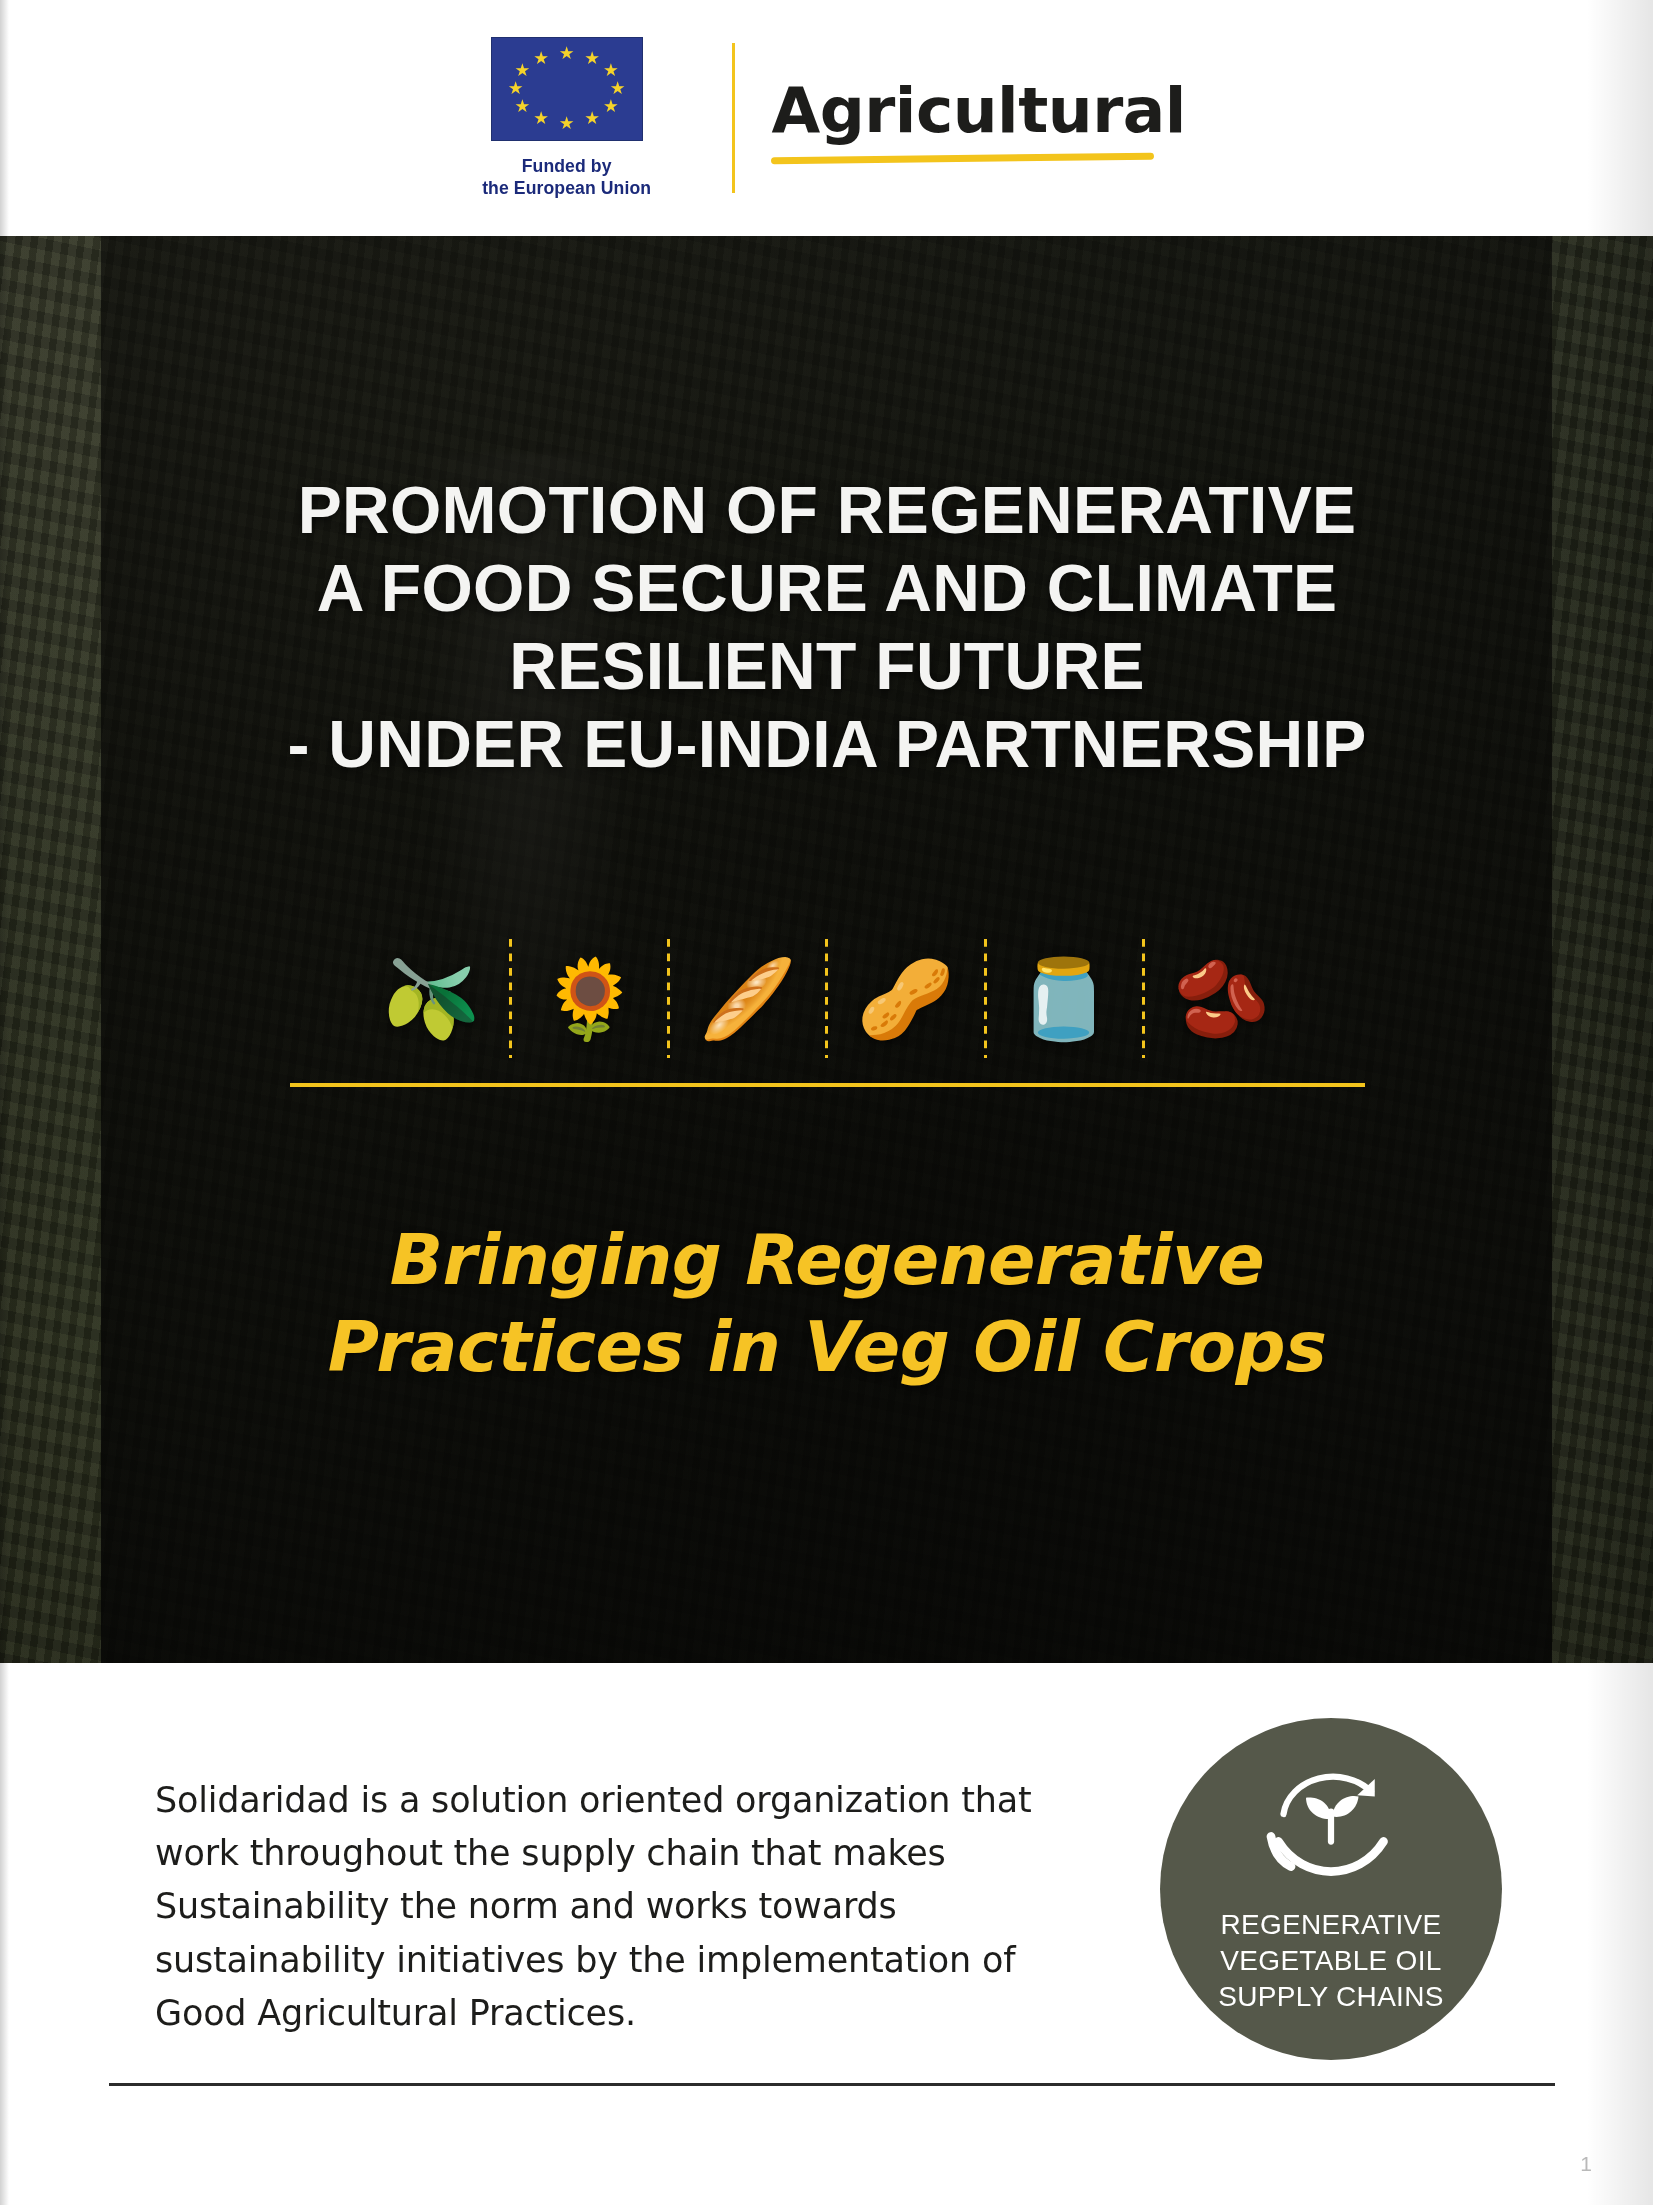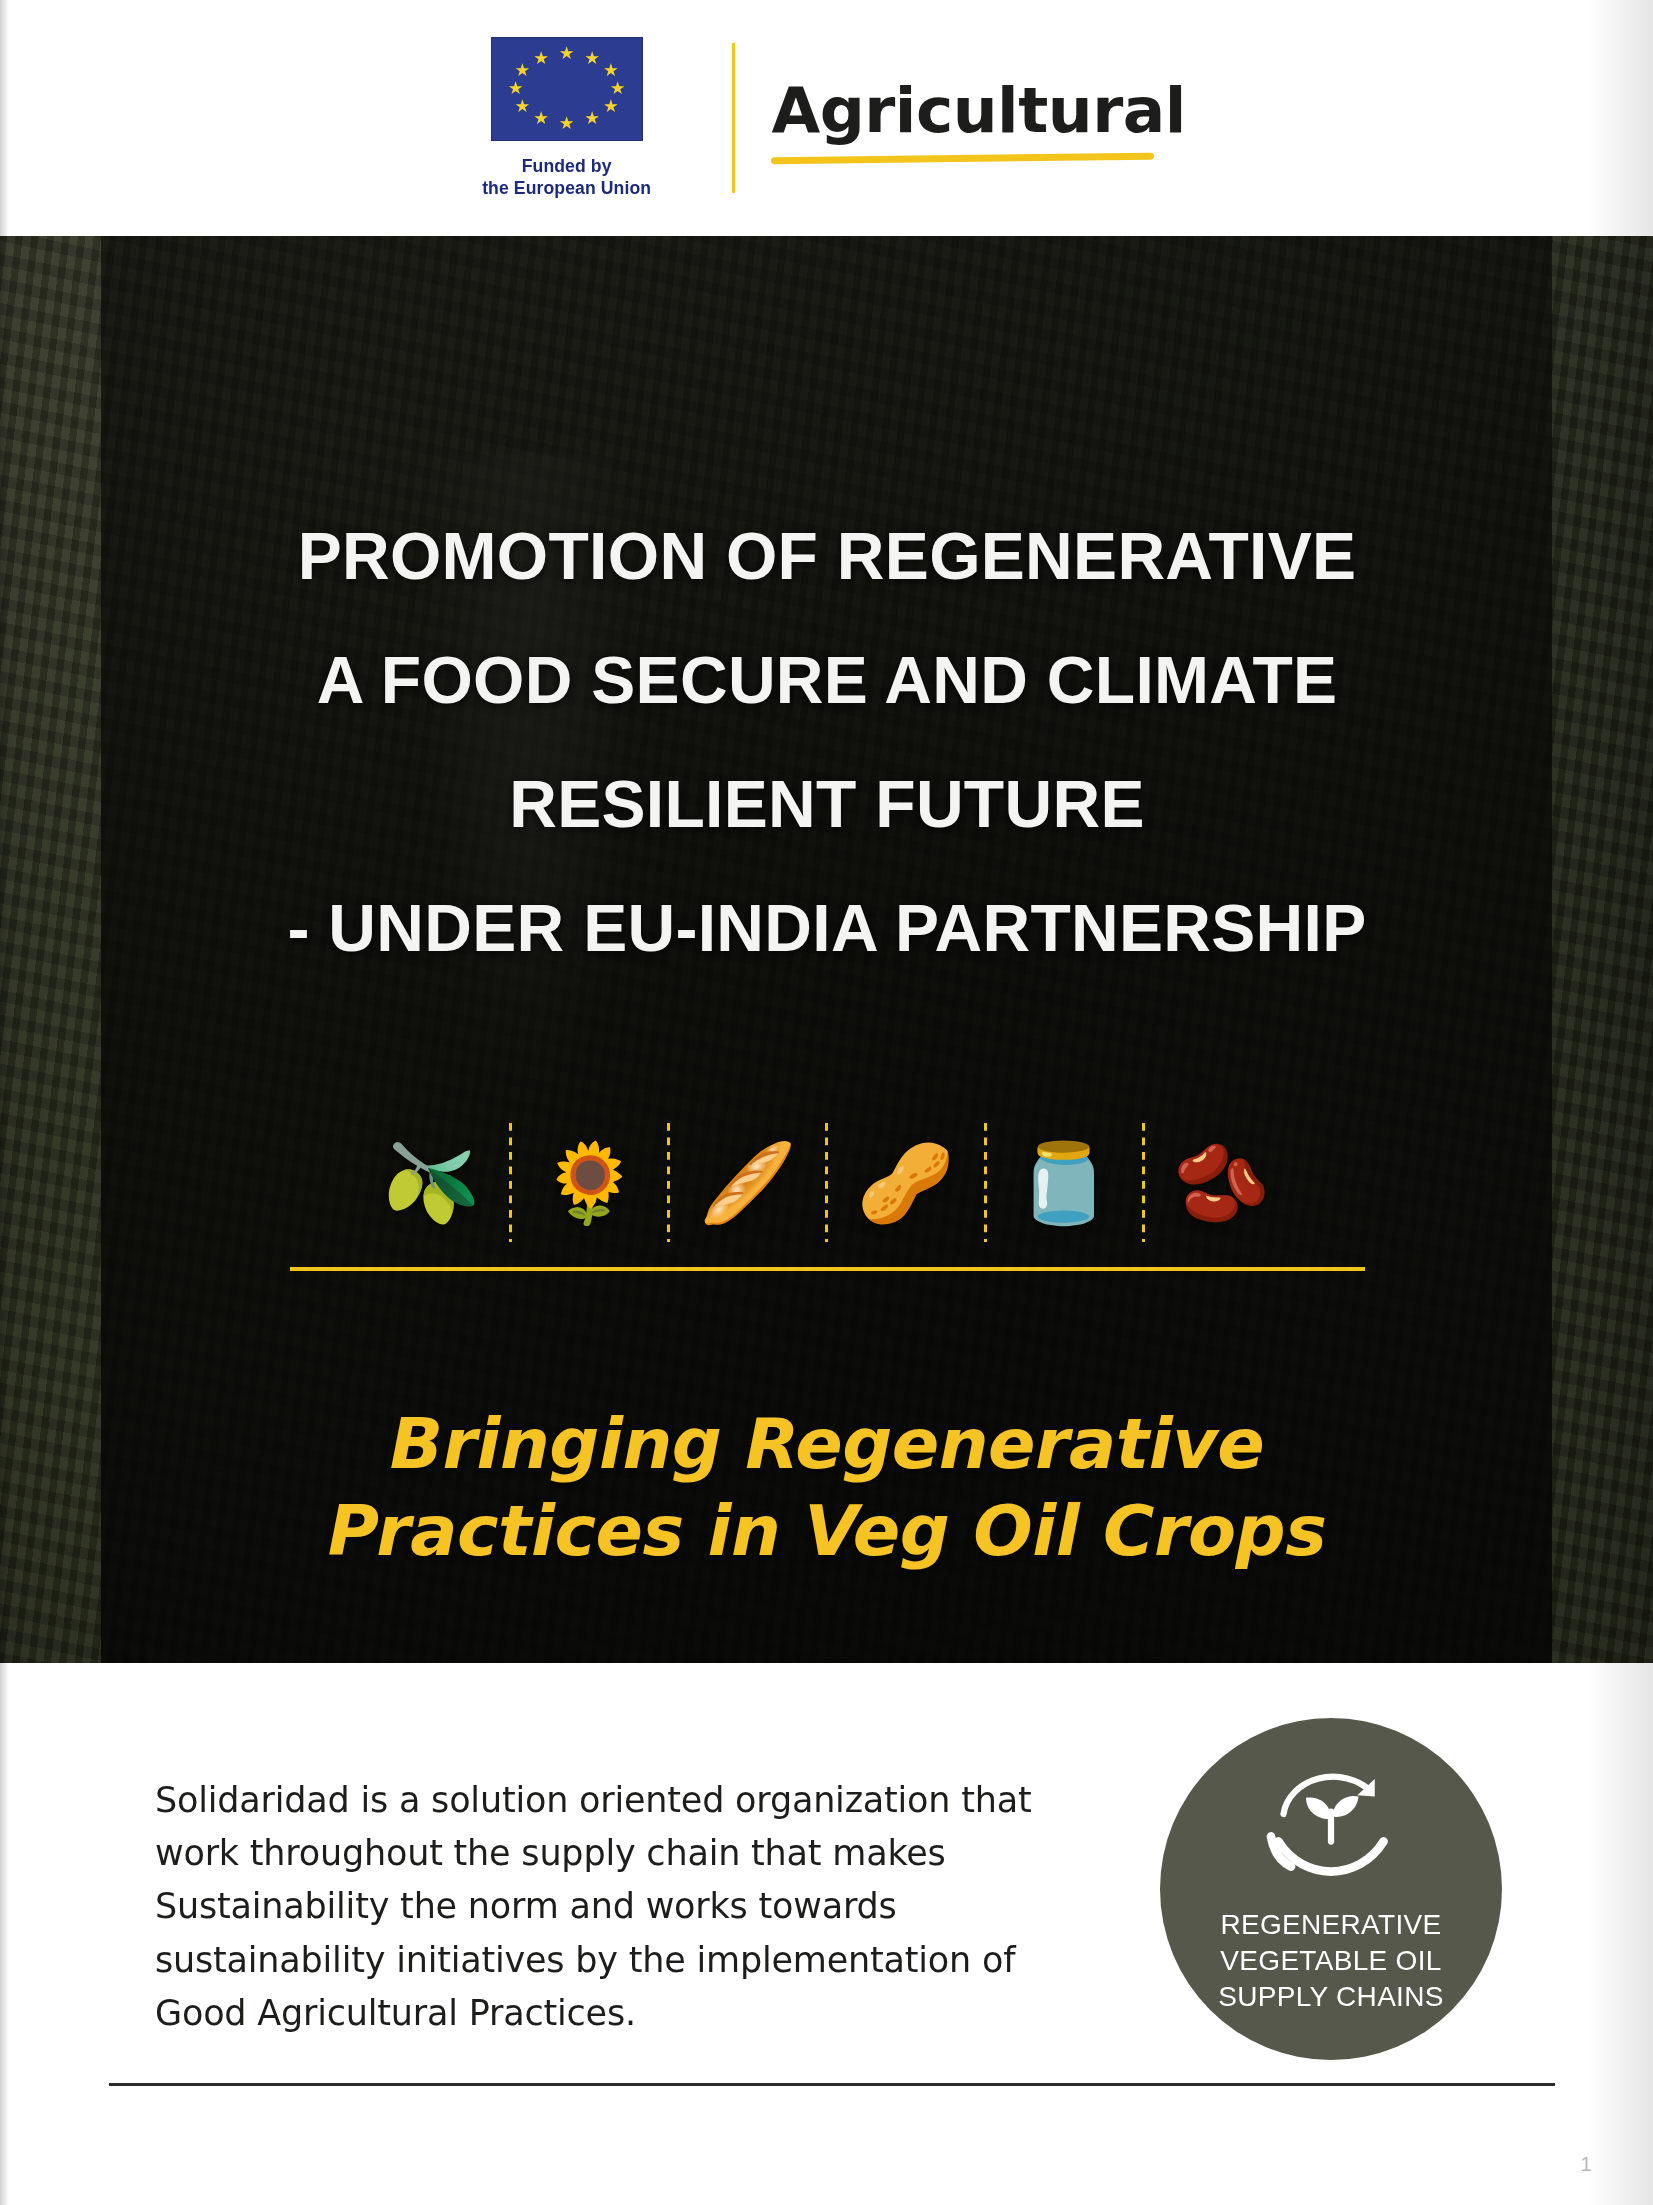--- a/index.html
+++ b/index.html
@@ -158,21 +158,21 @@
     width: 1399px;
     text-align: center;
     color: #f4f4f2;
     font-family: "Liberation Sans", sans-serif;
     font-weight: bold;
     font-size: 66px;
     line-height: 1.18;
     letter-spacing: 0.3px;
     text-shadow: 0 1.6px 9.3px rgba(0,0,0,0.7);
   }
-  .hero-title .line { display: block; margin-top: 46px; }
+  .hero-title .line { display: block; }
 
   .crop-strip {
     margin-top: 145px;
     width: 1078px;
     display: flex;
     align-items: center;
     justify-content: center;
     gap: 0;
   }
   .crop-cell {

